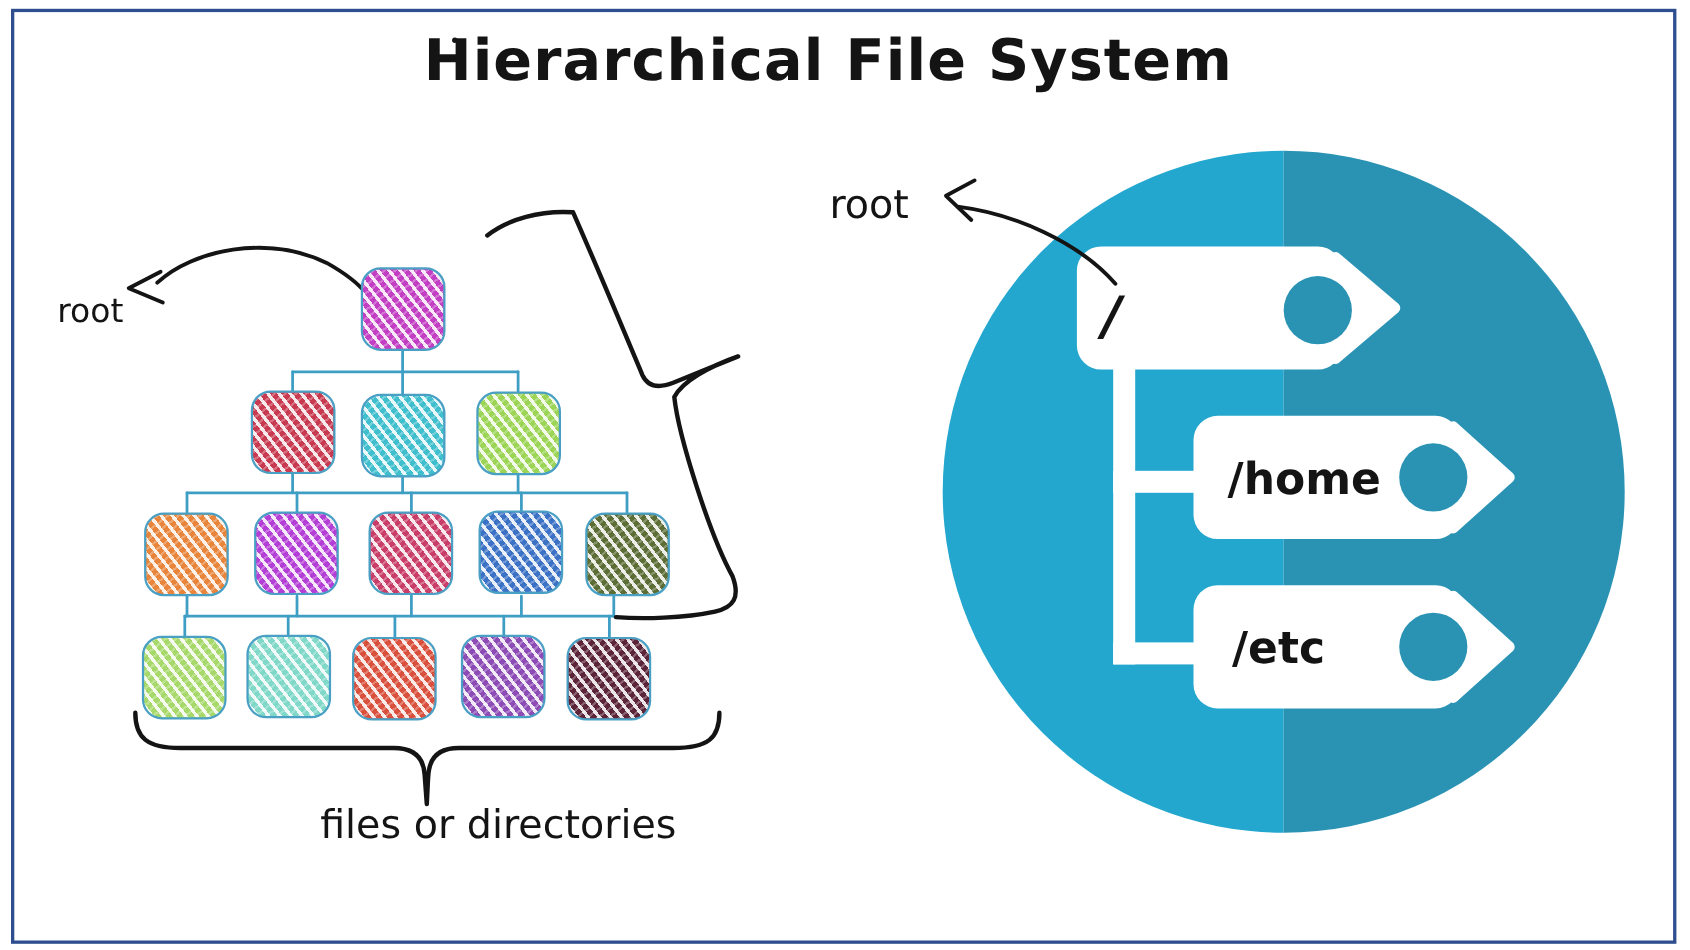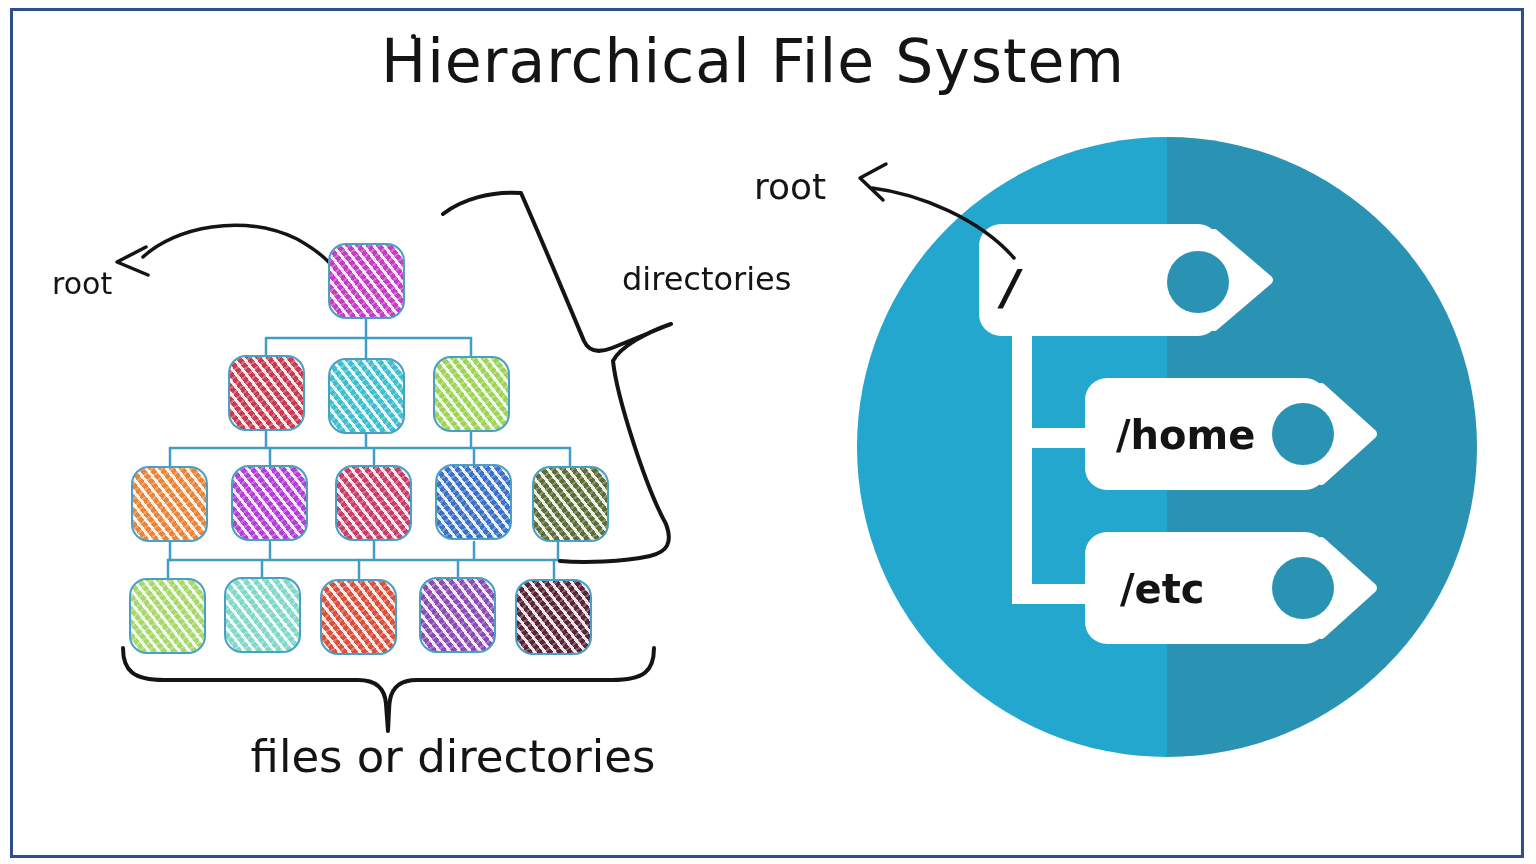--- a/index.html
+++ b/index.html
@@ -1,40 +1,40 @@
 <!DOCTYPE html>
 <html style="--border: #2E4E8F; --ink: #141414; --connector: #3E9EC4; --node_border: #4AA0C4; --circle_light: #23A7CE; --circle_dark: #2A93B4; --tag_fill: #FFFFFF;"><head>
 <meta charset="utf-8">
 <style>
   html,body{margin:0;padding:0;background:#fff;}
   #canvas{position:relative;width:1536px;height:864px;background:#fff;overflow:hidden;
           font-family:"DejaVu Sans",sans-serif;}
   #frame{position:absolute;left:10px;top:8px;right:12px;bottom:6px;
          border:3px solid var(--border,#2E4E8F);pointer-events:none;}
   #title{position:absolute;top:26px;left:0;width:100%;text-align:center;padding-right:30px;
-         box-sizing:border-box;font-size:60px;font-weight:400;letter-spacing:1px;color:var(--ink,#111);}
+         box-sizing:border-box;font-size:52px;font-weight:700;letter-spacing:1px;color:var(--ink,#111);}
   #title-dot{position:absolute;left:411px;top:34px;width:5px;height:5px;border-radius:50%;
          background:var(--ink,#111);}
   #diagram-svg{position:absolute;left:0;top:0;z-index:1;}
   .ink{stroke:var(--ink,#111);fill:none;stroke-width:4;stroke-linecap:round;stroke-linejoin:round;}
   .ink-thin{stroke:var(--ink,#111);fill:none;stroke-width:3.5;stroke-linecap:round;stroke-linejoin:round;}
   .tl{stroke:var(--connector,#3E9EC4);fill:none;stroke-width:2.5;stroke-linecap:round;}
   .half-light{fill:var(--circle_light,#23A7CE);}
   .half-dark{fill:var(--circle_dark,#2A93B4);}
   .tag{fill:var(--tag_fill,#fff);}
   .tag-tip{fill:var(--tag_fill,#fff);stroke:var(--tag_fill,#fff);stroke-width:10;stroke-linejoin:round;}
   .hole{fill:var(--circle_dark,#2A93B4);}
   .tag-text{font-family:"DejaVu Sans",sans-serif;font-weight:700;font-size:40px;fill:var(--ink,#111);}
   .slash-text{font-family:"DejaVu Sans",sans-serif;font-style:italic;font-weight:700;font-size:48px;fill:var(--ink,#111);}
   
   .hand{position:absolute;z-index:3;color:var(--ink,#111);font-weight:400;white-space:nowrap;}
   #lbl-root-1{left:52px;top:266px;font-size:30px;}
   #lbl-root-2{left:52px;top:320px;font-size:30px;}
   #lbl-directories{left:622px;top:260px;font-size:32px;}
-  #lbl-files{left:453px;top:730px;font-size:45px;transform:translateX(-50%);}
+  #lbl-files{left:453px;top:730px;font-size:36px;transform:translateX(-50%);}
   #lbl-root-right{left:754px;top:166px;font-size:36px;}
   
   .tbox{position:absolute;z-index:2;width:77px;height:76px;border-radius:18px;
         border:2.5px solid var(--node_border,#4AA0C4);box-sizing:border-box;
         background-image:
           repeating-linear-gradient(52deg, rgba(255,255,255,0) 0 5px, rgba(255,255,255,.88) 5px 8px),
           repeating-linear-gradient(-38deg, rgba(255,255,255,0) 0 4px, rgba(255,255,255,.28) 4px 6px);}
   .n0{left:328px;top:243px;}
   .n1{left:228px;top:355px;}  .n2{left:328px;top:358px;}  .n3{left:433px;top:356px;}
   .n4{left:131px;top:466px;}  .n5{left:231px;top:465px;}  .n6{left:335px;top:465px;}
@@ -127,17 +127,16 @@
   <div class="tbox n6" style="background-color: rgb(201, 62, 104);"></div>
   <div class="tbox n7" style="background-color: rgb(60, 114, 197);"></div>
   <div class="tbox n8" style="background-color: rgb(92, 110, 53);"></div>
   <div class="tbox n9" style="background-color: rgb(166, 217, 106);"></div>
   <div class="tbox n10" style="background-color: rgb(127, 216, 200);"></div>
   <div class="tbox n11" style="background-color: rgb(217, 80, 60);"></div>
   <div class="tbox n12" style="background-color: rgb(140, 75, 181);"></div>
   <div class="tbox n13" style="background-color: rgb(92, 36, 56);"></div>
 
   <div class="hand" id="lbl-root-1">root</div>
-  <div class="hand" id="lbl-directories">directories</div>
   <div class="hand" id="lbl-files">files or directories</div>
   <div class="hand" id="lbl-root-right">root</div>
 
 </div>
 
 </body></html>

